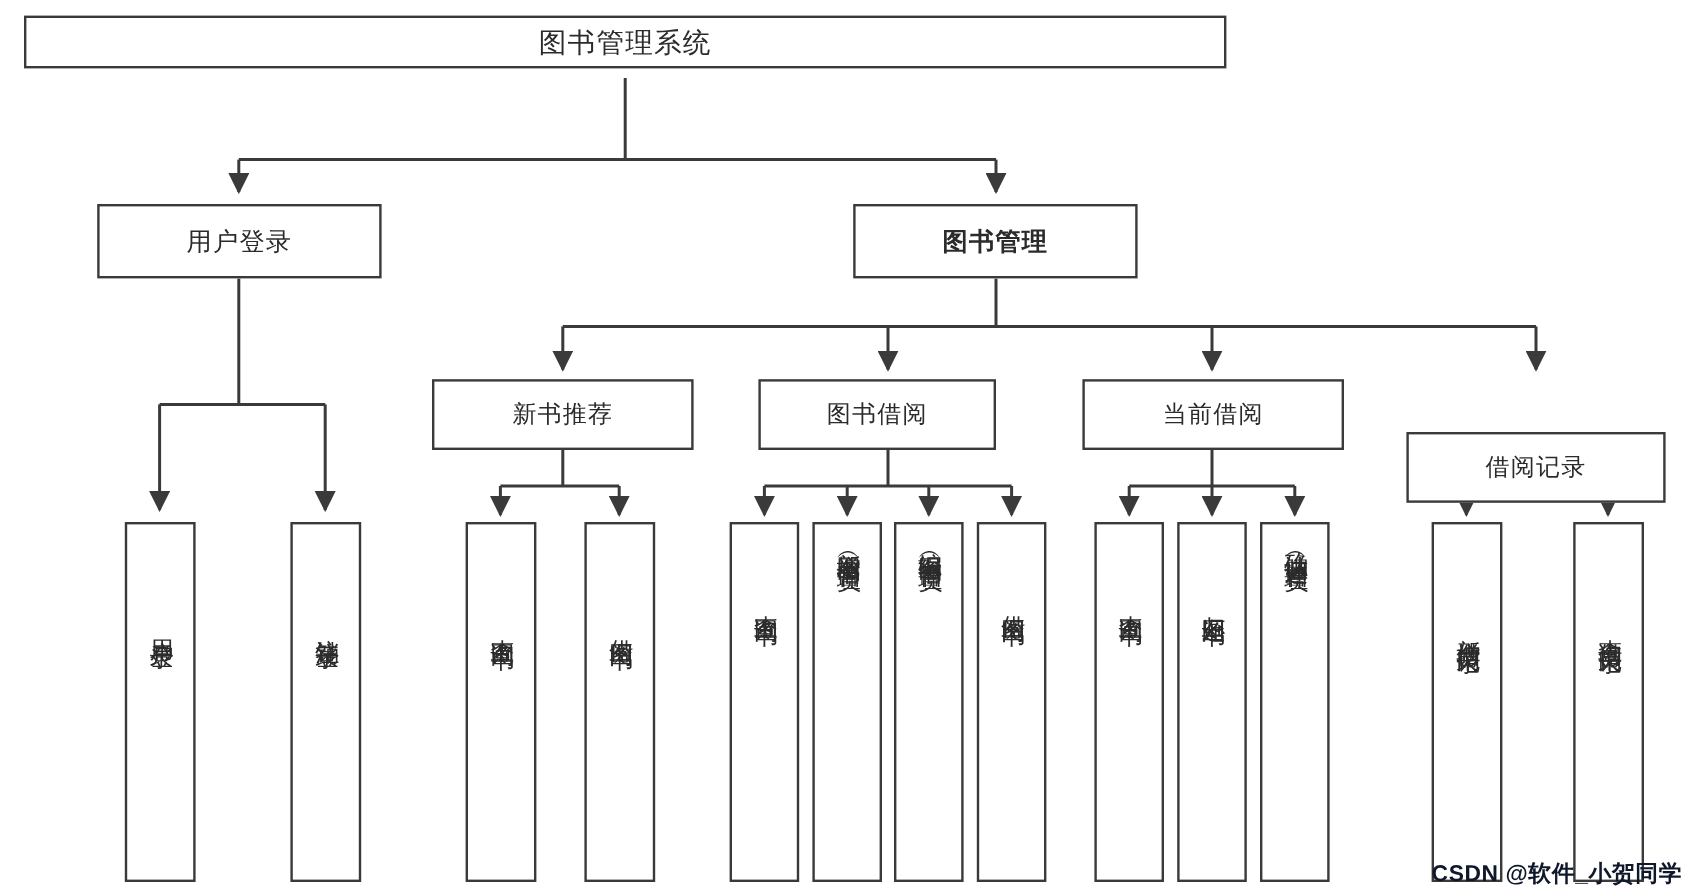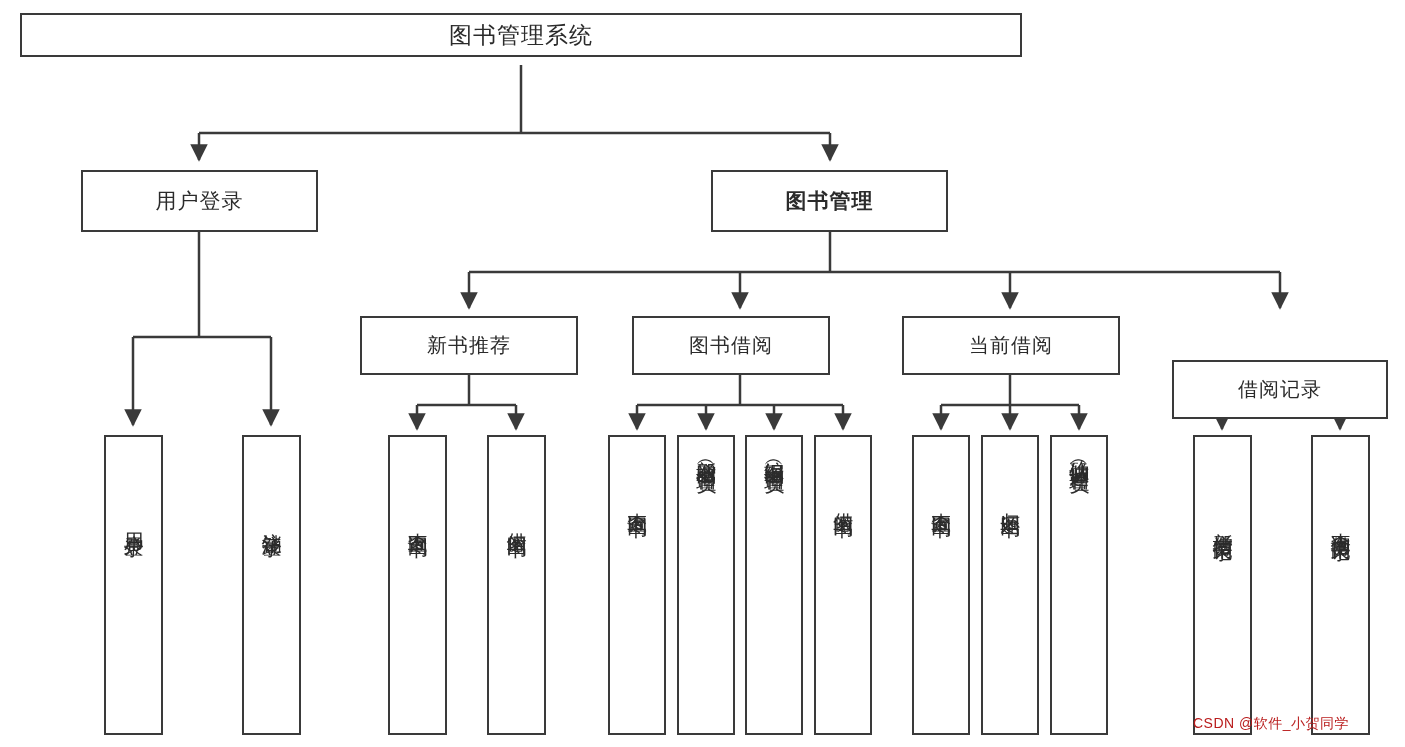--- a/index.html
+++ b/index.html
@@ -65,24 +65,25 @@
     margin-top: 80px;
   }
   .leaf-top .label {
     margin-top: 8px;
   }
   .leaf-mid2 .label {
     margin-top: 60px;
   }
   .watermark {
     position: absolute;
-    color: #b91c1c;
-    font-size: 14px;
+    color: #0f172a;
+    font-size: 19px;
     white-space: nowrap;
     letter-spacing: 0.5px;
+    font-weight: bold;
   }
 </style>
 </head>
 <body>
 
 <div id="canvas">
 
   <svg class="connectors" viewBox="0 0 1405 747" xmlns="http://www.w3.org/2000/svg">
     <defs>
       <marker id="arrow" viewBox="0 0 10 10" refX="9" refY="5" markerWidth="7" markerHeight="7" orient="auto-start-reverse">

